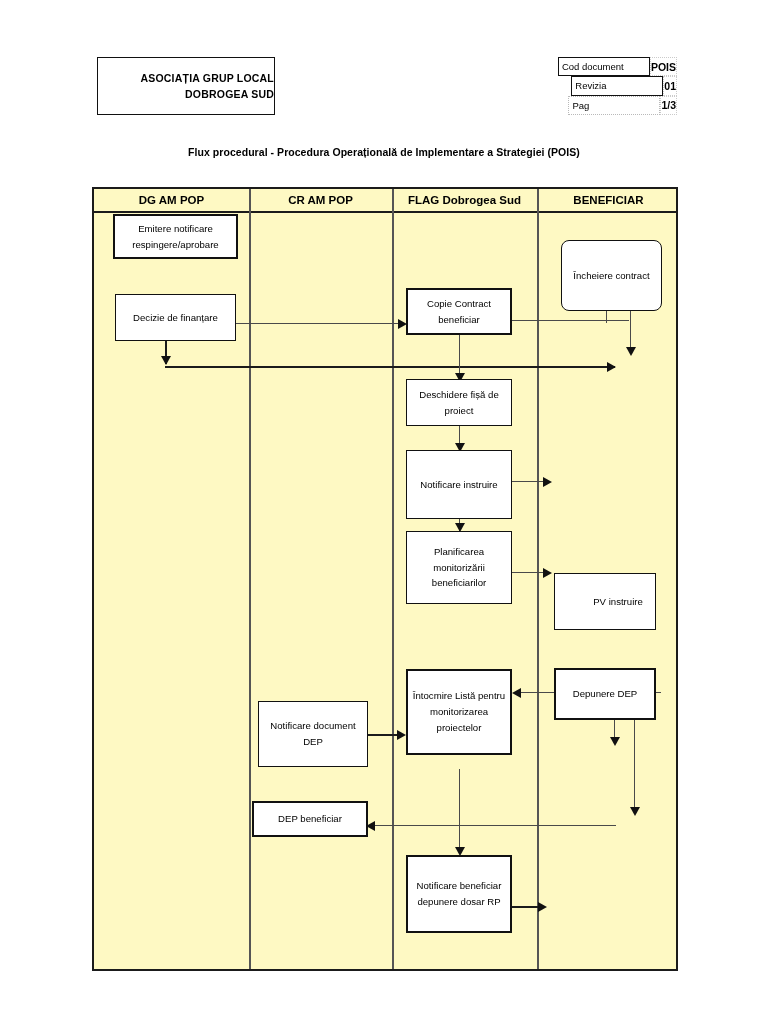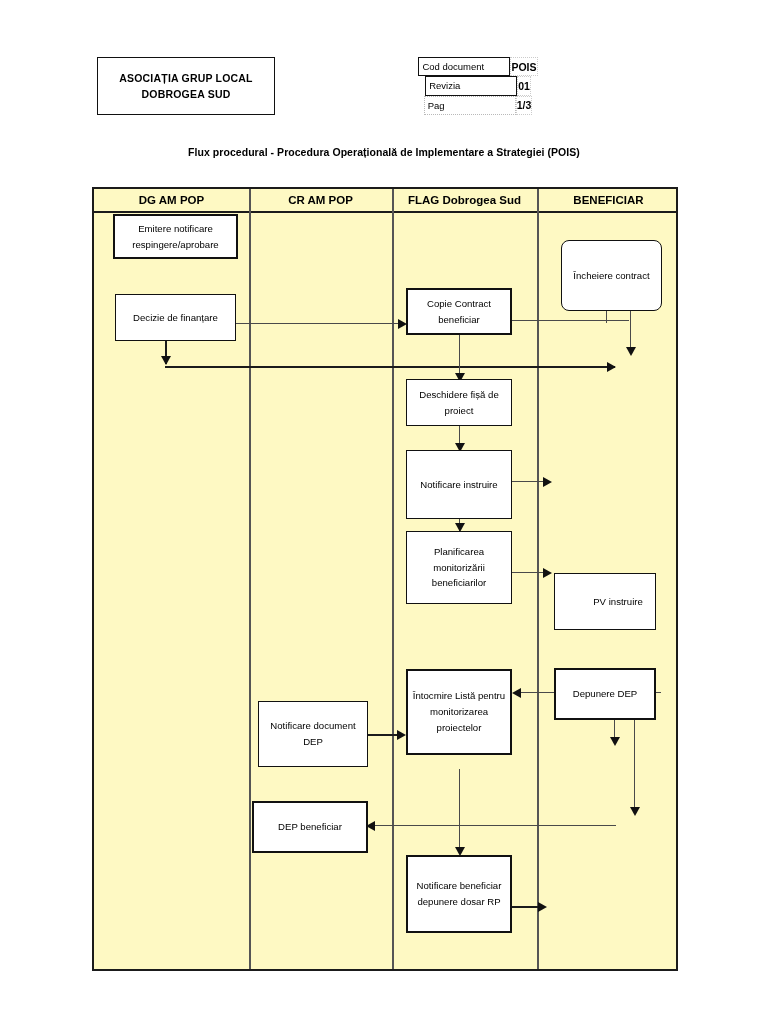--- a/index.html
+++ b/index.html
@@ -25,21 +25,21 @@
     width: 580px;
     height: 58px;
     display: flex;
     box-sizing: border-box;
   }
   .dh-cell {
     box-sizing: border-box;
     border: 1.5px solid #111;
     display: flex;
     flex-direction: column;
-    align-items: center;
+    align-items: flex-end;
     justify-content: center;
     text-align: center;
   }
   .dh-org {
     width: 178px;
     font-weight: bold;
     font-size: 10.5px;
     letter-spacing: 0.2px;
     line-height: 1.55;
   }
@@ -303,17 +303,17 @@
   <div class="node" style="left:312px;top:342px;width:106px;height:73px;">Planificarea monitorizării beneficiarilor</div>
 
   <div class="node" style="left:460px;top:384px;width:102px;height:57px;padding-left:30px;">PV instruire</div>
 
   <div class="node bold" style="left:312px;top:480px;width:106px;height:86px;">Întocmire Listă pentru monitorizarea proiectelor</div>
 
   <div class="node bold" style="left:460px;top:479px;width:102px;height:52px;">Depunere DEP</div>
 
   <div class="node" style="left:164px;top:512px;width:110px;height:66px;">Notificare document DEP</div>
 
-  <div class="node bold" style="left:158px;top:612px;width:116px;height:52px;">DEP beneficiar</div>
+  <div class="node bold" style="left:158px;top:612px;width:116px;height:36px;">DEP beneficiar</div>
 
   <div class="node bold" style="left:312px;top:666px;width:106px;height:78px;">Notificare beneficiar depunere dosar RP</div>
 
 </div>
 
 </body></html>

